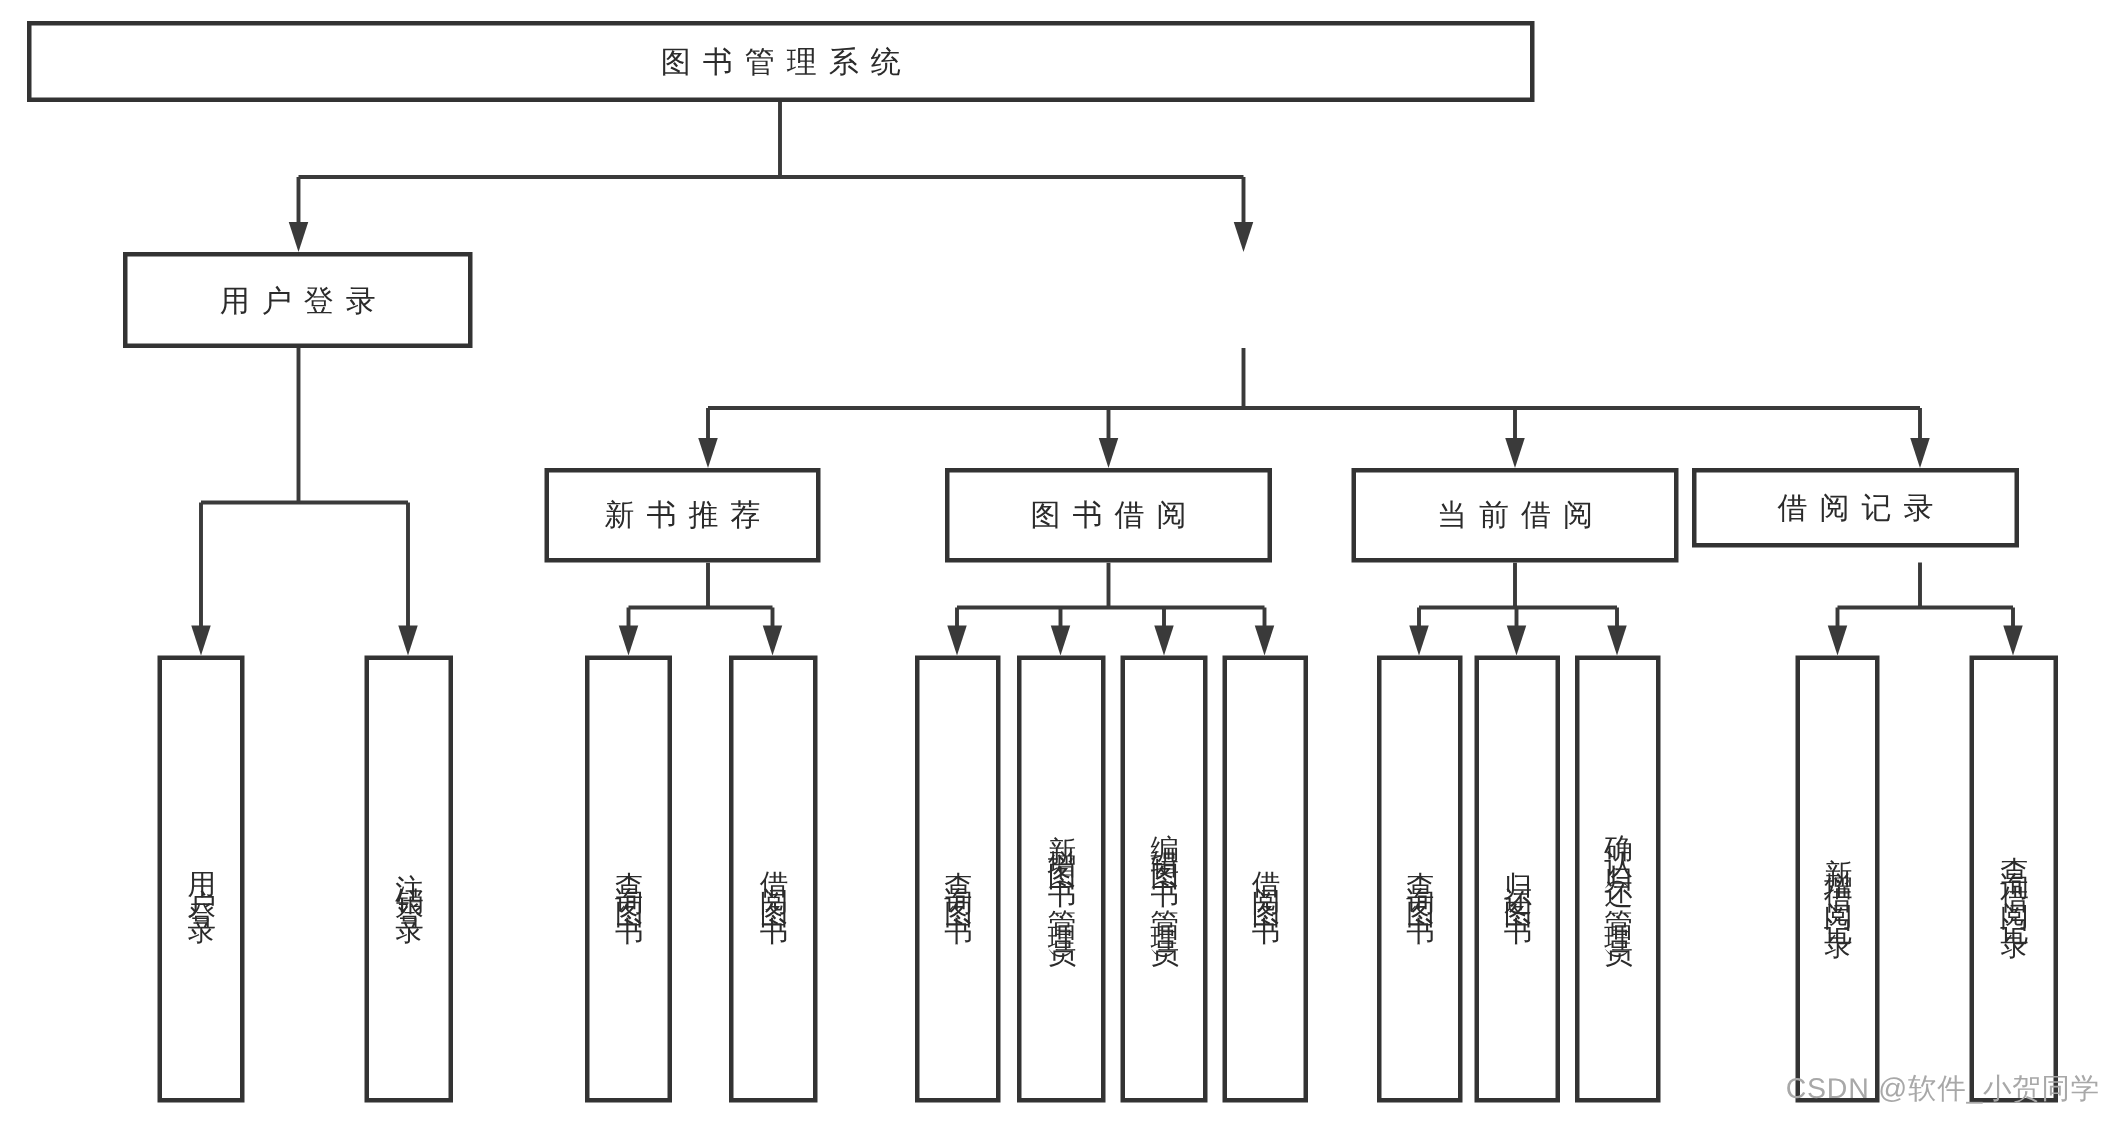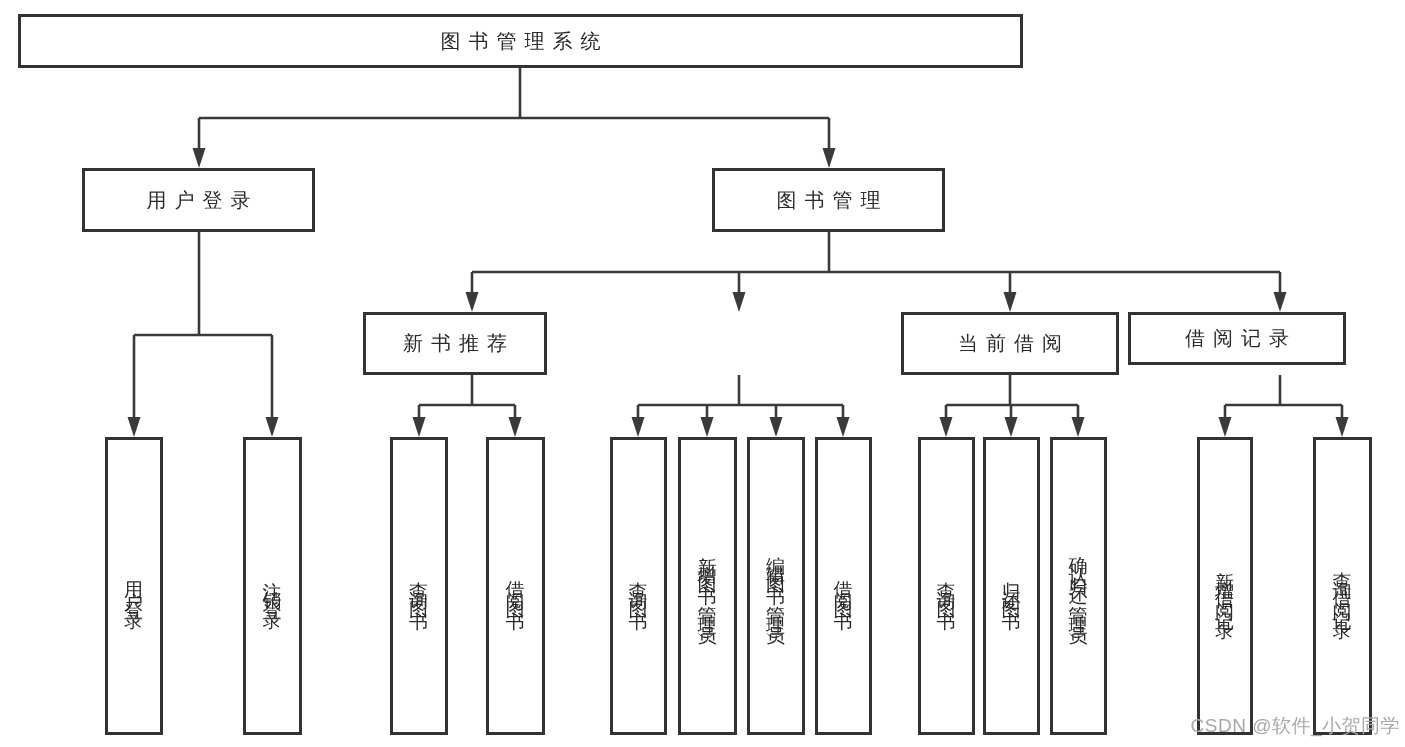--- a/index.html
+++ b/index.html
@@ -104,26 +104,26 @@
     </g>
   </svg>
 
   <div class="node h" style="left:18px;top:14px;width:1005px;height:54px">
     <span>图书管理系统</span>
   </div>
 
   <div class="node h" style="left:82px;top:168px;width:233px;height:64px">
     <span>用户登录</span>
   </div>
-  <div class="node h" style="left:712px;top:168px;width:233px;height:64px">
-    <span>图书管理</span>
-  </div>
 
   <div class="node h" style="left:363px;top:312px;width:184px;height:63px">
     <span>新书推荐</span>
+  </div>
+  <div class="node h" style="left:630px;top:312px;width:218px;height:63px">
+    <span>图书借阅</span>
   </div>
   <div class="node h" style="left:901px;top:312px;width:218px;height:63px">
     <span>当前借阅</span>
   </div>
   <div class="node h" style="left:1128px;top:312px;width:218px;height:53px">
     <span>借阅记录</span>
   </div>
 
   <div class="node v" style="left:105px;top:437px;width:58px;height:298px">
     <span>用户登录</span>

